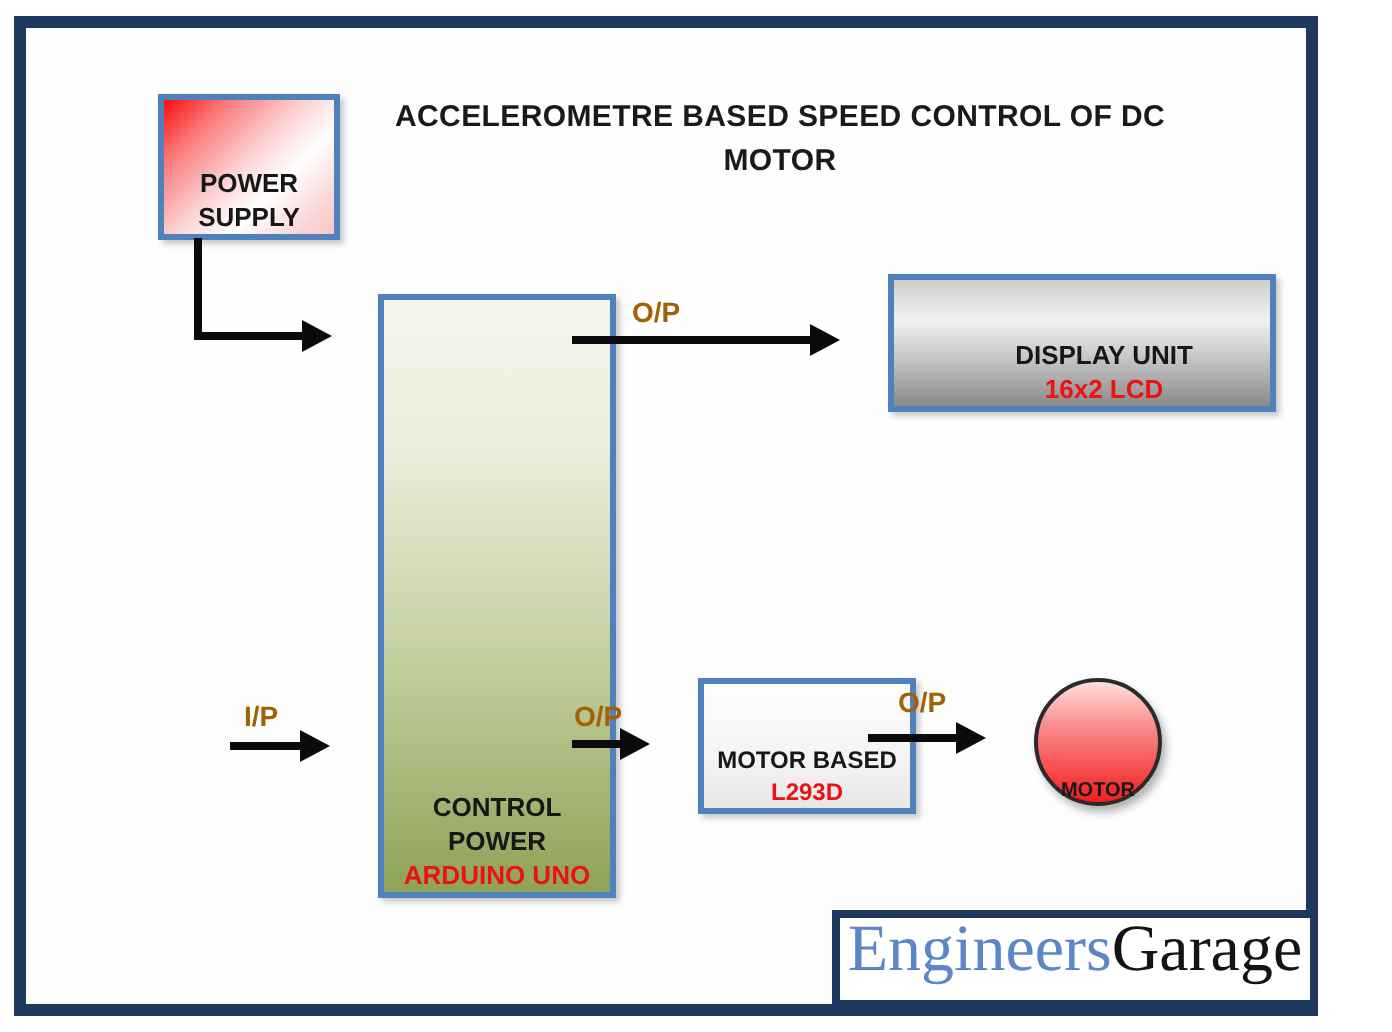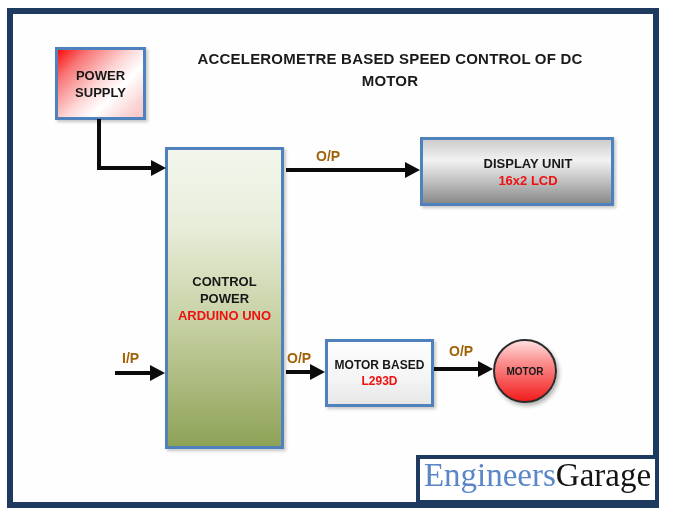--- a/index.html
+++ b/index.html
@@ -10,22 +10,22 @@
   .frame{
     position:absolute;left:7px;top:8px;width:652px;height:500px;
     border:6px solid #1e3a5f;background:#fefefe;box-sizing:border-box;
   }
   .title{
     position:absolute;left:130px;top:36px;width:520px;text-align:center;
     font-size:15px;font-weight:bold;color:#1a1a1a;line-height:22px;letter-spacing:.2px;margin-top:12px;
   }
   .box{
     position:absolute;box-sizing:border-box;border:3px solid #4f81bd;
-    display:flex;flex-direction:column;align-items:center;justify-content:center;
-    text-align:center;box-shadow:2px 2px 3px rgba(0,0,0,0.22);
+    display:flex;flex-direction:column;align-items:center;justify-content:flex-end;
+    text-align:center;box-shadow:2px 2px 3px rgba(0,0,0,0.22);margin-left:24px;
   }
   .box .lbl{font-weight:bold;color:#171717;}
   .box .sub{font-weight:bold;color:#ee1111;}
   .power{
     left:55px;top:47px;width:91px;height:73px;font-size:13px;line-height:17px;
     background:linear-gradient(135deg,#fb0d0d 0%,#f87575 20%,#fdd6d6 48%,#ffffff 66%,#fbd3d3 88%,#f8c6c6 100%);
   }
   .control{
     left:165px;top:147px;width:119px;height:302px;font-size:13px;line-height:17px;
     background:linear-gradient(180deg,#f3f6ec 0%,#e9eedb 25%,#c2cd9c 62%,#8ea257 100%);

